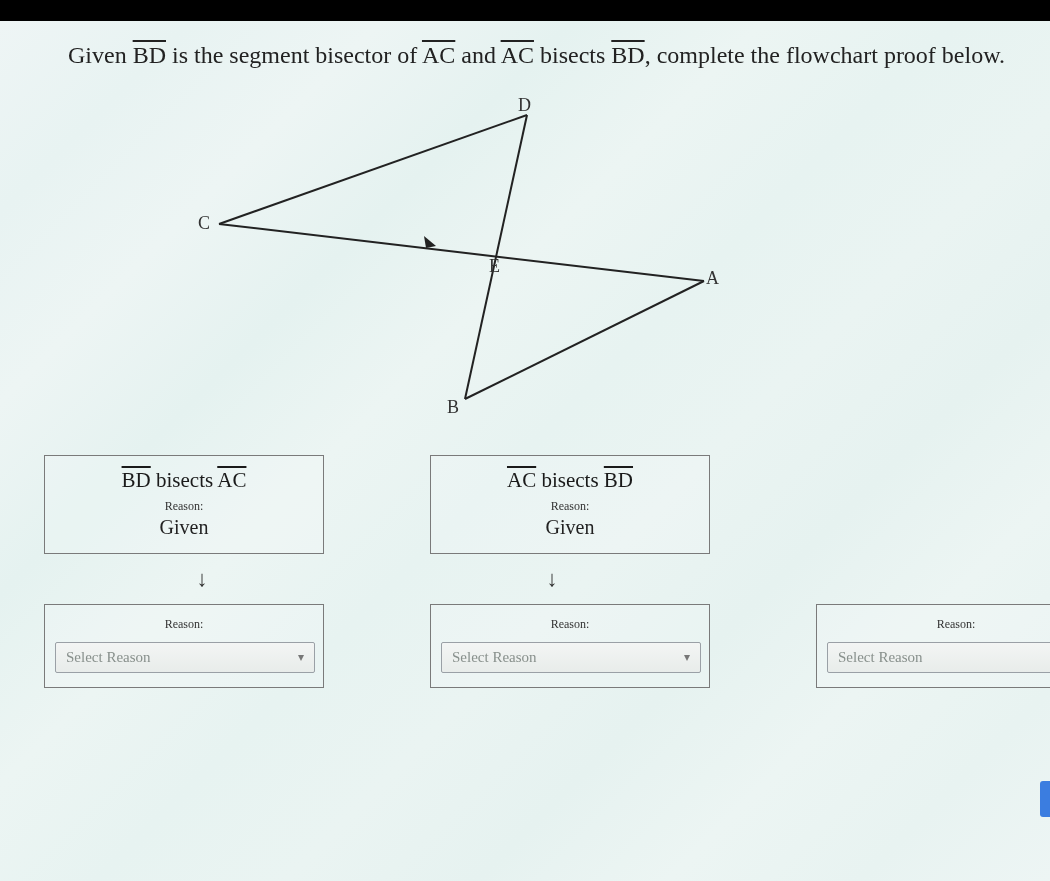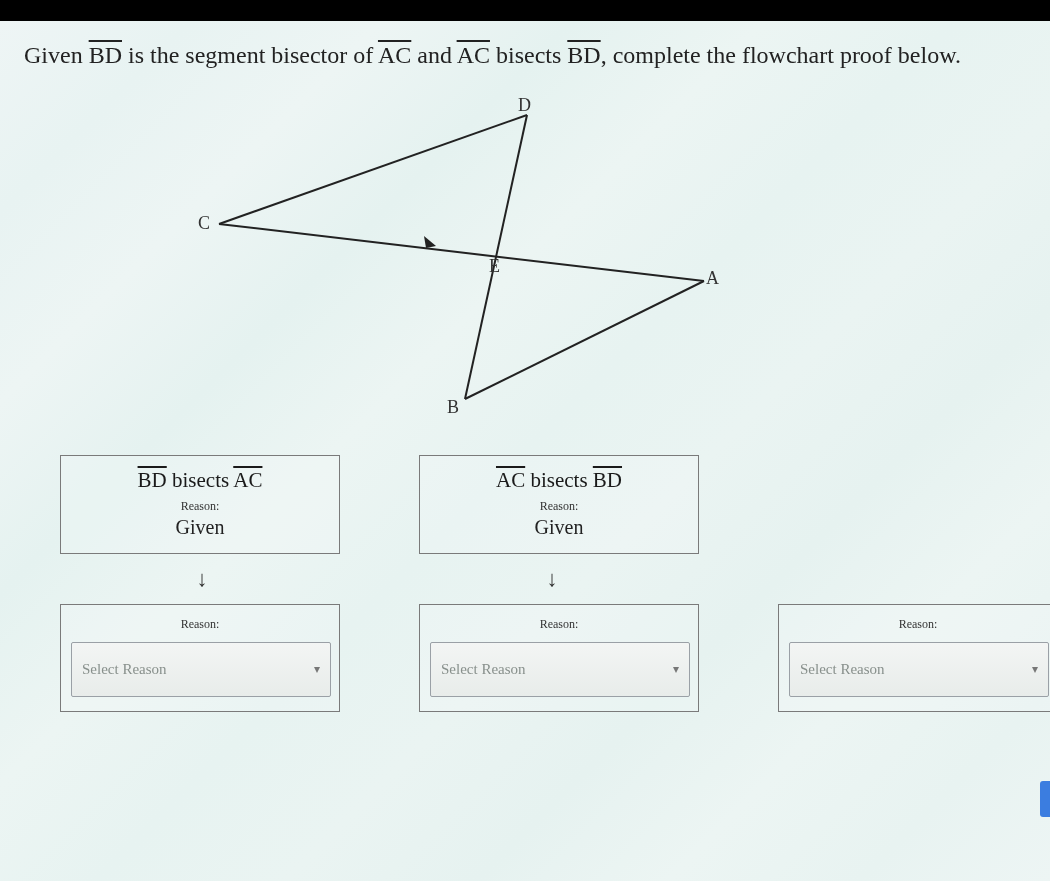--- a/index.html
+++ b/index.html
@@ -23,43 +23,44 @@
       margin-top: 21px;
       padding: 18px 24px;
       position: relative;
       color: #1a1a1a;
     }
     .problem-statement {
       font-size: 24px;
       line-height: 1.35;
       color: #222;
       max-width: 1000px;
+      margin-left: 44px;
     }
     .overline { text-decoration: overline; }
     .figure {
       position: relative;
       width: 520px;
       height: 330px;
       margin: 30px 0 20px 180px;
     }
     .point-label {
       position: absolute;
       font-size: 18px;
       color: #333;
     }
     .pt-D { left: 314px; top: -6px; }
     .pt-C { left: -6px; top: 112px; }
     .pt-E { left: 285px; top: 155px; }
     .pt-A { left: 502px; top: 167px; }
     .pt-B { left: 243px; top: 296px; }
     .flow-row {
       display: flex;
-      gap: 79px;
+      gap: 106px;
       margin-top: 24px;
-      margin-left: 36px;
+      margin-left: 20px;
     }
     .flow-box {
       border: 1px solid #7a7a7a;
       background: rgba(255,255,255,0.15);
       width: 280px;
       padding: 12px 10px 14px 10px;
       text-align: center;
     }
     .box-main {
       font-size: 21px;
@@ -84,21 +85,21 @@
     .arrow-cell {
       width: 280px;
       text-align: center;
       font-size: 22px;
       color: #333;
     }
     .select {
       margin-top: 10px;
       border: 1px solid #9aa0a6;
       background: linear-gradient(#f3f5f4, #e8ecea);
-      padding: 18px 10px;
+      padding: 6px 10px;
       font-size: 15px;
       color: #88908c;
       display: flex;
       justify-content: space-between;
       align-items: center;
       width: 260px;
       margin-left: auto;
       margin-right: auto;
       text-align: left;
       border-radius: 2px;

